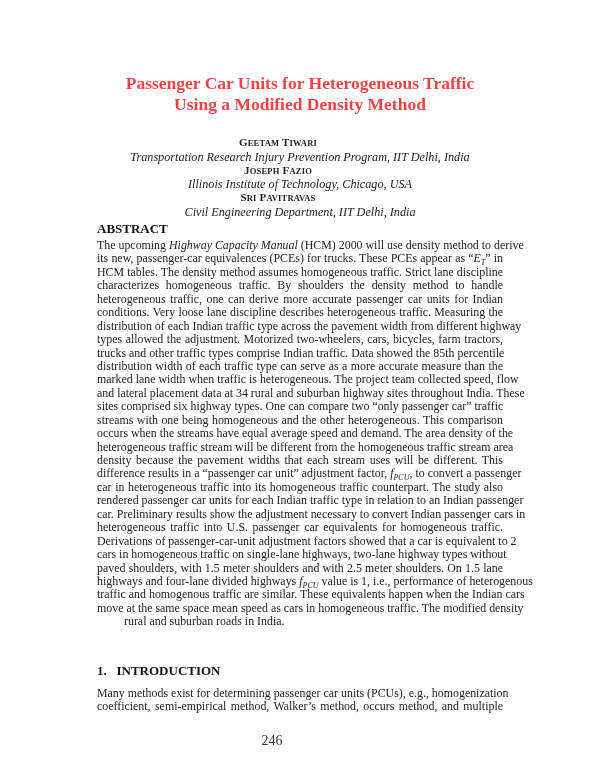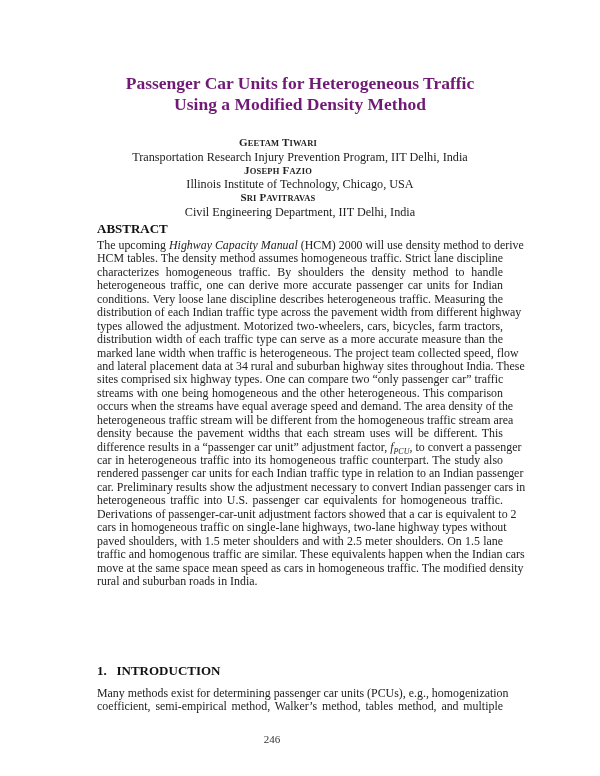--- a/index.html
+++ b/index.html
@@ -1,30 +1,30 @@
 <!DOCTYPE html>
 <html><head>
 <meta charset="utf-8">
 <style>
   html, body { margin: 0; padding: 0; background: #ffffff; }
   body { width: 600px; height: 776px; position: relative; overflow: hidden;
          font-family: "Liberation Serif", "DejaVu Serif", serif; color: #1a1a1a; }
   .title { position: absolute; left: 0; width: 600px; text-align: center;
-           font-weight: bold; font-size: 17.5px; line-height: 21px; top: 73px; color: #701a75; }
+           font-weight: bold; font-size: 17.5px; line-height: 21px; top: 73px; color: #ef4444; }
   .author { position: absolute; left: 0; width: 556px; text-align: center;
             font-weight: bold; font-size: 11px; letter-spacing: 0.2px; color: #222; }
   .author .sc { font-size: 8.5px; }
   .affil { position: absolute; left: 0; width: 600px; text-align: center;
-           font-size: 12.2px; color: #222; }
+           font-style: italic; font-size: 12.2px; color: #222; }
   .heading { position: absolute; left: 97px; font-weight: bold; font-size: 13px; color: #111; }
   .body-text { position: absolute; left: 97px; width: 406px; font-size: 11.9px;
                line-height: 13.45px; text-align: justify; color: #222; }
   .line { display: block; text-align: justify; text-align-last: justify; white-space: nowrap; height: 13.45px; }
-  .line.last { text-align-last: left; }
-  .page-number { position: absolute; left: 0; width: 544px; text-align: center; top: 733px; font-size: 11px; color: #333; }
+  .line.last { text-align-last: left; margin-left: 27px; }
+  .page-number { position: absolute; left: 0; width: 544px; text-align: center; top: 733px; font-size: 14px; color: #333; }
 </style>
 </head>
 <body>
 
 <div class="title">
   <div>Passenger Car Units for Heterogeneous Traffic</div>
   <div>Using a Modified Density Method</div>
 </div>
 
 <div class="author" style="top:136px">
@@ -42,49 +42,52 @@
 <div class="author" style="top:191px">
   <span>S</span><span class="sc">RI</span>
   <span>P</span><span class="sc">AVITRAVAS</span>
 </div>
 <div class="affil" style="top:205px">Civil Engineering Department, IIT Delhi, India</div>
 
 <div class="heading" style="top:221px">ABSTRACT</div>
 
 <div class="body-text" id="abstract-body" style="top:239px">
     <span class="line">The upcoming <i>Highway Capacity Manual</i> (HCM) 2000 will use density method to derive</span>
+    <span class="line">its new, passenger-car equivalences (PCEs) for trucks. These PCEs appear as “<i>E<sub style="font-size:8px">T</sub></i>” in</span>
     <span class="line">HCM tables. The density method assumes homogeneous traffic. Strict lane discipline</span>
     <span class="line">characterizes homogeneous traffic. By shoulders the density method to handle</span>
     <span class="line">heterogeneous traffic, one can derive more accurate passenger car units for Indian</span>
     <span class="line">conditions. Very loose lane discipline describes heterogeneous traffic. Measuring the</span>
     <span class="line">distribution of each Indian traffic type across the pavement width from different highway</span>
     <span class="line">types allowed the adjustment. Motorized two-wheelers, cars, bicycles, farm tractors,</span>
+    <span class="line">trucks and other traffic types comprise Indian traffic. Data showed the 85th percentile</span>
     <span class="line">distribution width of each traffic type can serve as a more accurate measure than the</span>
     <span class="line">marked lane width when traffic is heterogeneous. The project team collected speed, flow</span>
     <span class="line">and lateral placement data at 34 rural and suburban highway sites throughout India. These</span>
     <span class="line">sites comprised six highway types. One can compare two “only passenger car” traffic</span>
     <span class="line">streams with one being homogeneous and the other heterogeneous. This comparison</span>
     <span class="line">occurs when the streams have equal average speed and demand. The area density of the</span>
     <span class="line">heterogeneous traffic stream will be different from the homogeneous traffic stream area</span>
     <span class="line">density because the pavement widths that each stream uses will be different. This</span>
     <span class="line">difference results in a “passenger car unit” adjustment factor, <i>f<sub style="font-size:8px">PCU</sub></i>, to convert a passenger</span>
     <span class="line">car in heterogeneous traffic into its homogeneous traffic counterpart. The study also</span>
     <span class="line">rendered passenger car units for each Indian traffic type in relation to an Indian passenger</span>
     <span class="line">car. Preliminary results show the adjustment necessary to convert Indian passenger cars in</span>
     <span class="line">heterogeneous traffic into U.S. passenger car equivalents for homogeneous traffic.</span>
     <span class="line">Derivations of passenger-car-unit adjustment factors showed that a car is equivalent to 2</span>
     <span class="line">cars in homogeneous traffic on single-lane highways, two-lane highway types without</span>
     <span class="line">paved shoulders, with 1.5 meter shoulders and with 2.5 meter shoulders. On 1.5 lane</span>
+    <span class="line">highways and four-lane divided highways <i>f<sub style="font-size:8px">PCU</sub></i> value is 1, i.e., performance of heterogenous</span>
     <span class="line">traffic and homogenous traffic are similar. These equivalents happen when the Indian cars</span>
     <span class="line">move at the same space mean speed as cars in homogeneous traffic. The modified density</span>
     <span class="line last">rural and suburban roads in India.</span>
   </div>
 
 <div class="heading" style="top:663px">
   <span>1.</span>&nbsp;&nbsp;&nbsp;<span>INTRODUCTION</span>
 </div>
 
 <div class="body-text" id="intro-body" style="top:687px">
     <span class="line">Many methods exist for determining passenger car units (PCUs), e.g., homogenization</span>
-    <span class="line">coefficient, semi-empirical method, Walker’s method, tables method, and multiple</span>
+    <span class="line">coefficient, semi-empirical method, Walker’s method, occurs method, and multiple</span>
   </div>
 
 <div class="page-number">246</div>
 
 </body></html>

